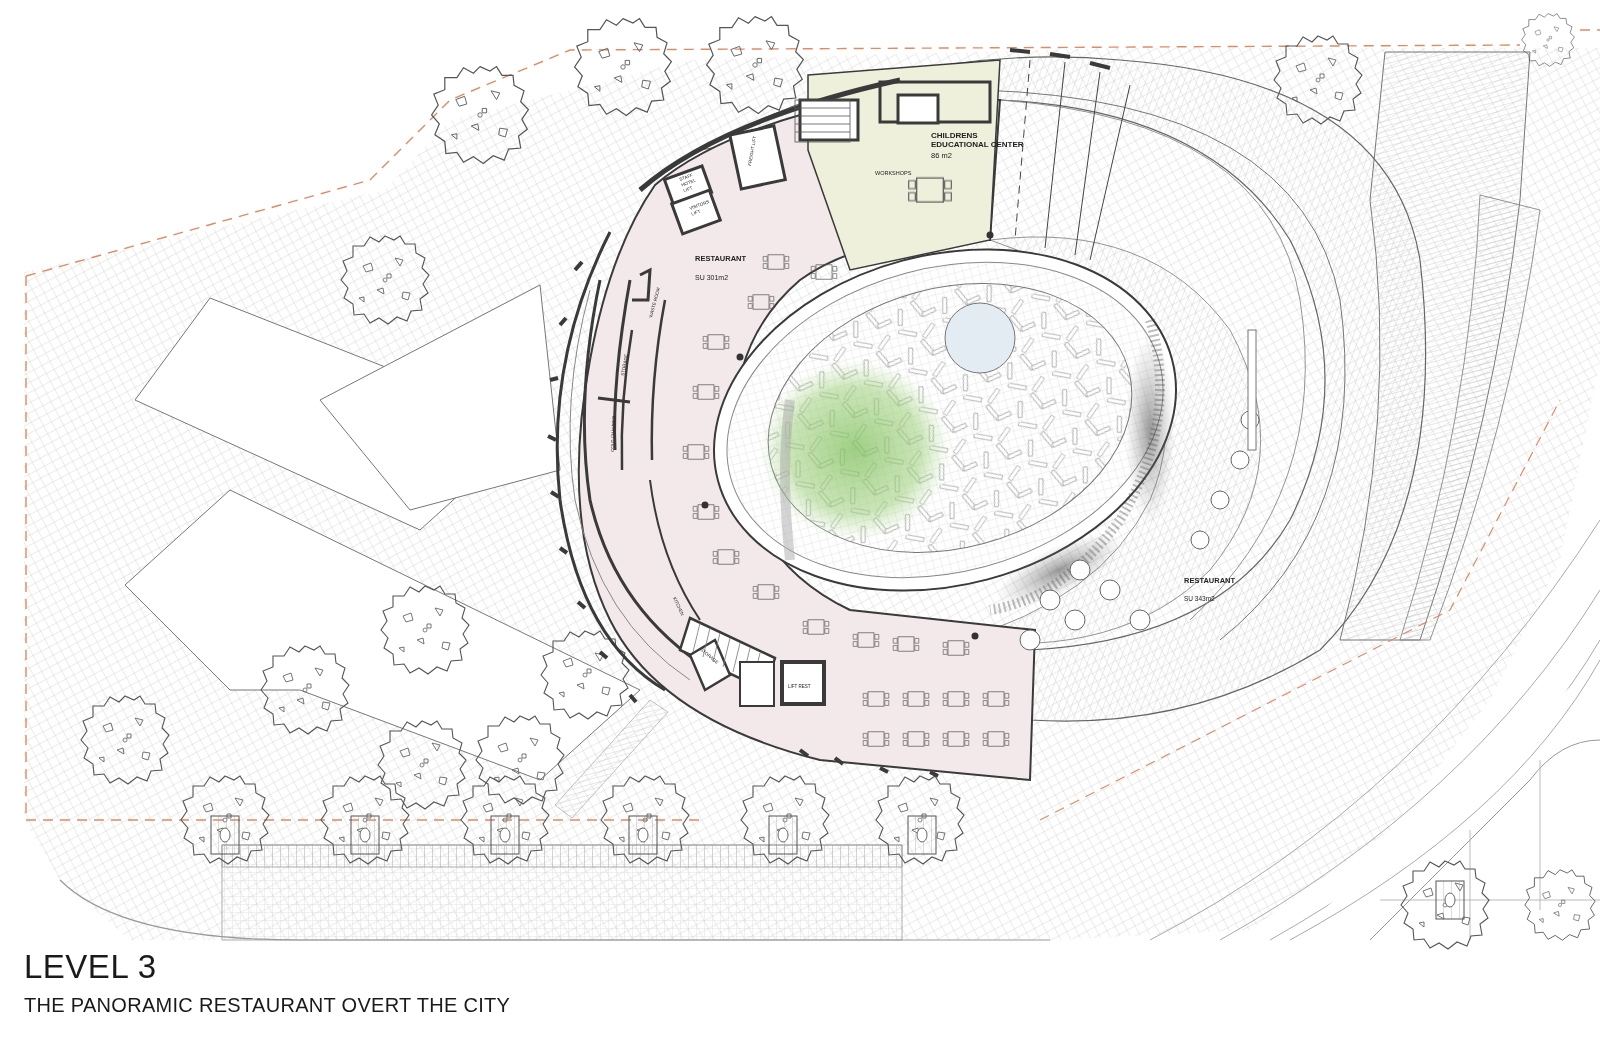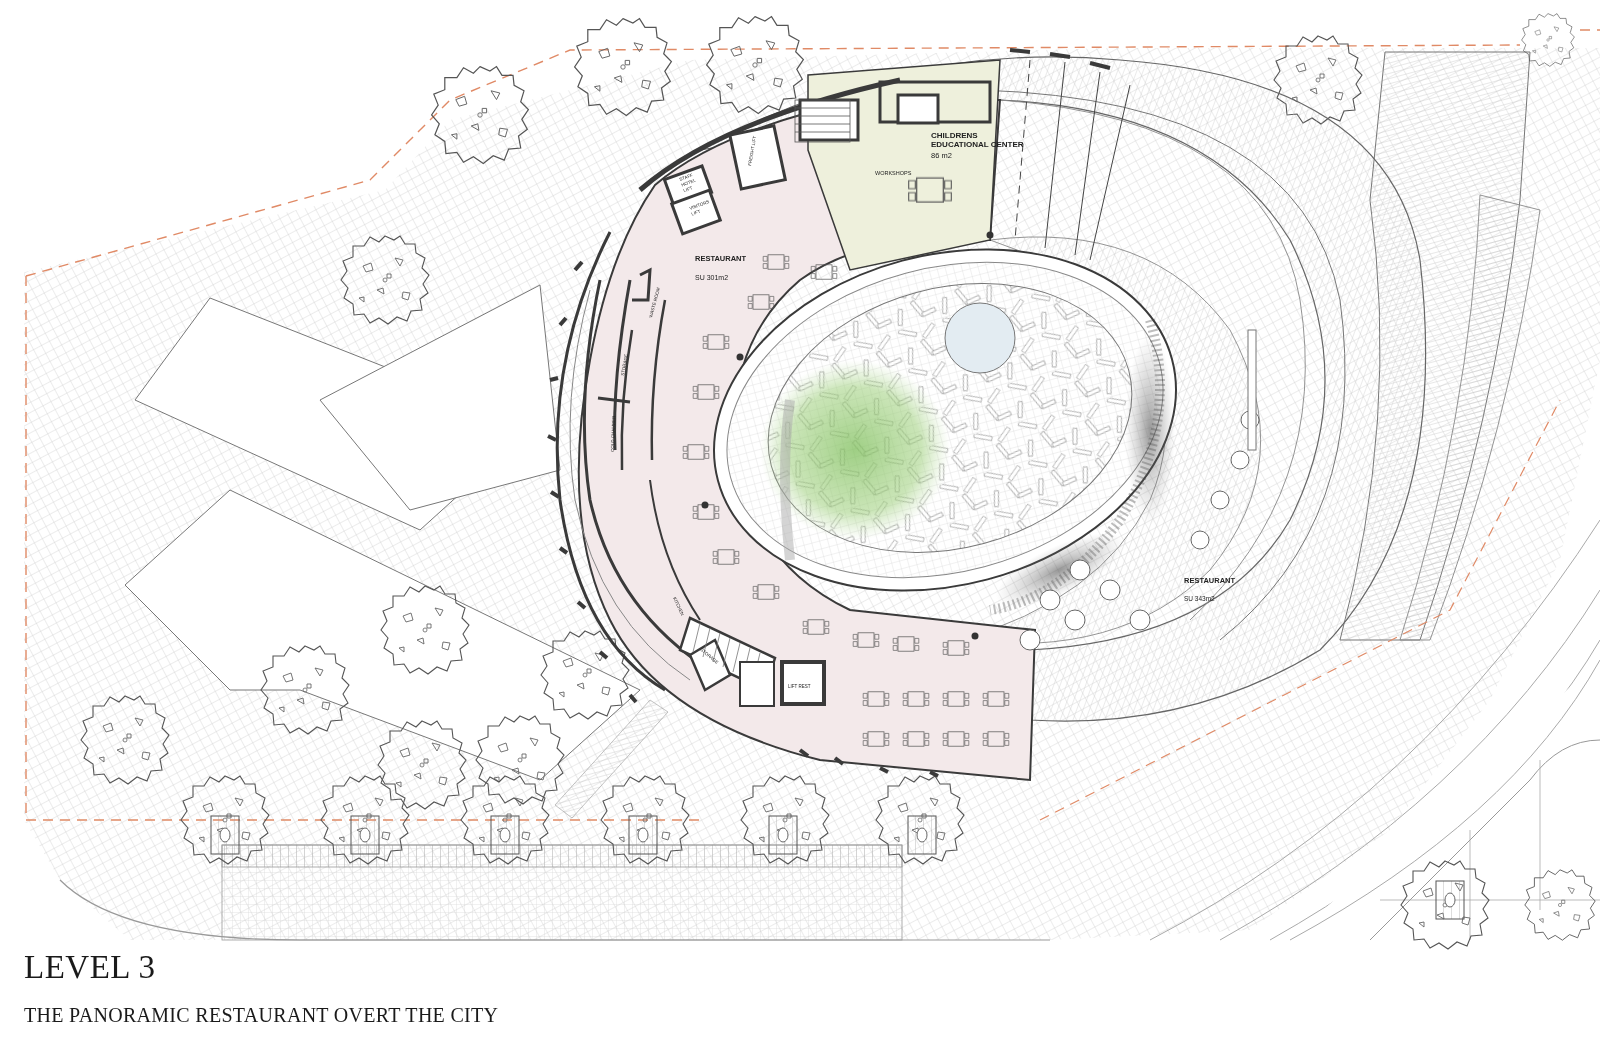--- a/index.html
+++ b/index.html
@@ -1,22 +1,22 @@
 <!DOCTYPE html>
 <html><head>
   <meta charset="utf-8">
   <style>
     html, body { margin: 0; padding: 0; background: #ffffff; }
     body { width: 1600px; height: 1038px; position: relative; overflow: hidden; font-family: "Liberation Sans", sans-serif; }
     #plan { position: absolute; left: 0; top: 0; width: 1600px; height: 1038px; }
     .lbl { font-family: "Liberation Sans", sans-serif; fill: #222; }
     .lbl-b { font-weight: bold; }
-    .title-block { position: absolute; left: 24px; top: 948px; color: #1a1a1a; font-family: Liberation Serif, serif; }
+    .title-block { position: absolute; left: 24px; top: 948px; color: #1a1a1a; font-family: Liberation Sans, sans-serif; }
     .title-main { font-size: 33px; letter-spacing: 0.5px; line-height: 38px; }
-    .title-sub { font-size: 20px; letter-spacing: 0.3px; line-height: 26px; margin-top: 16px; }
+    .title-sub { font-size: 20px; letter-spacing: 0.3px; line-height: 26px; margin-top: 6px; }
   </style>
 </head>
 <body>
 
 <svg id="plan" viewBox="0 0 1600 1038" xmlns="http://www.w3.org/2000/svg">
   <defs>
     <pattern id="grid" width="9" height="9" patternUnits="userSpaceOnUse" patternTransform="rotate(-28)">
       <path d="M0 0 H9 M0 0 V9" stroke="#c9c9c9" stroke-width="0.7" fill="none"></path>
     </pattern>
     <pattern id="grid-straight" width="8" height="8" patternUnits="userSpaceOnUse">

